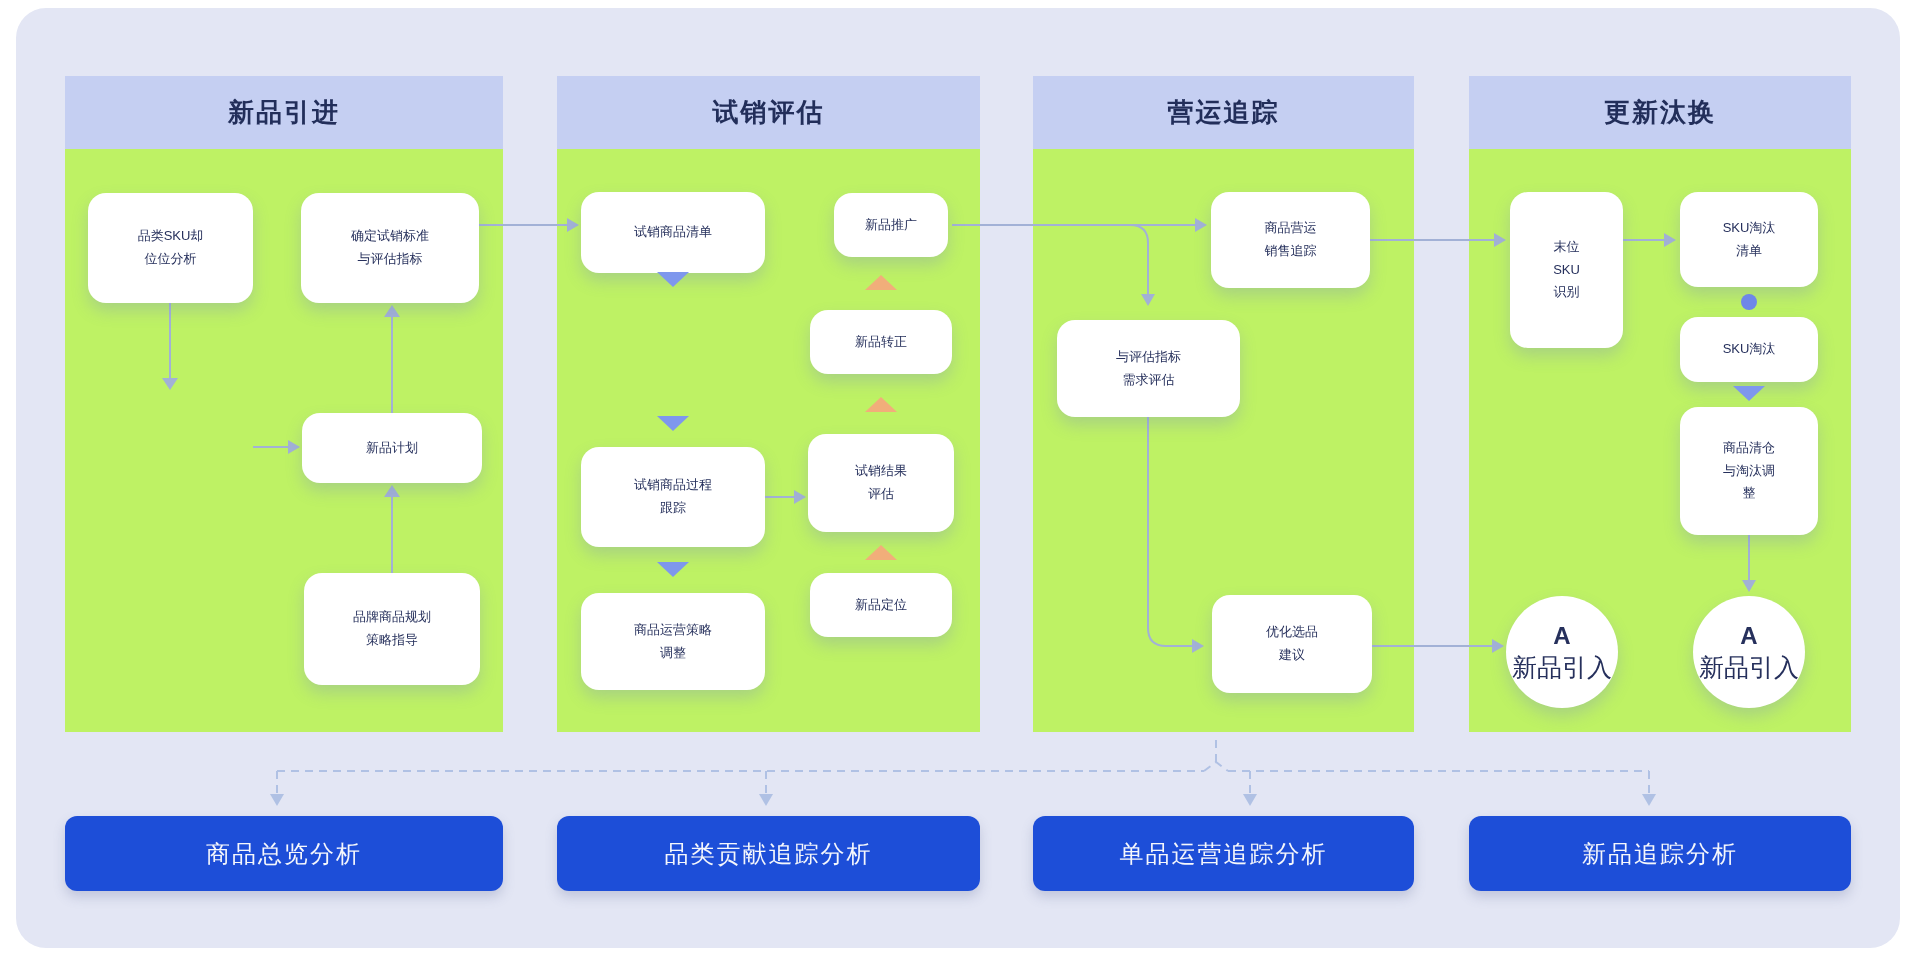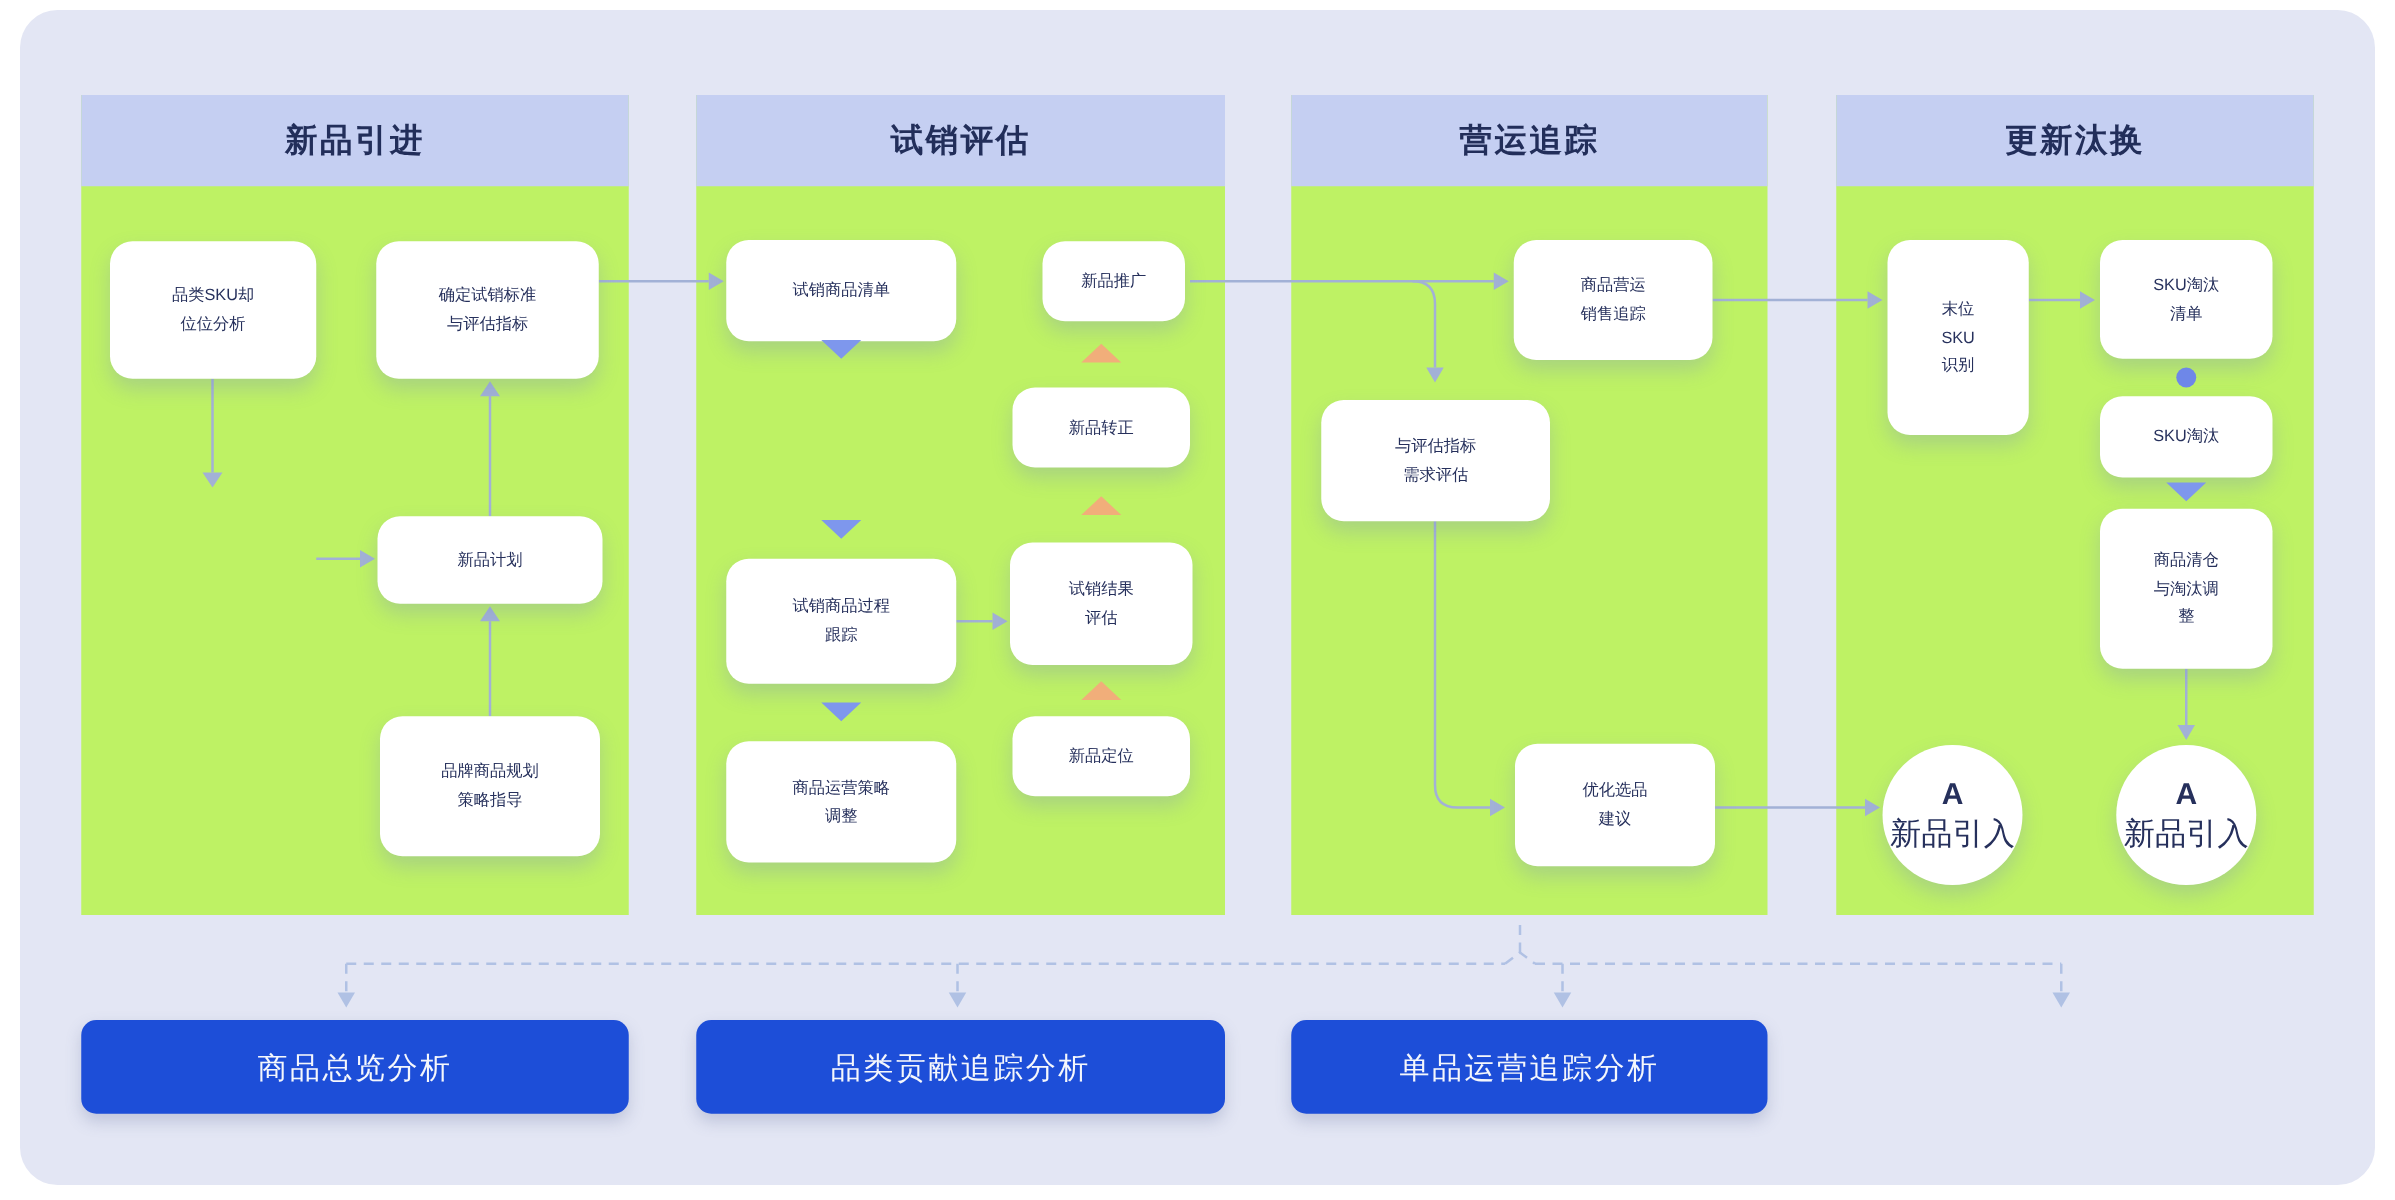--- a/index.html
+++ b/index.html
@@ -182,13 +182,14 @@
   <div class="tri tri-down" id="t3"></div>
   <div class="tri tri-up" id="t4"></div>
   <div class="tri tri-up" id="t5"></div>
   <div class="tri tri-up" id="t6"></div>
   <div class="tri tri-down" id="t7"></div>
   <div class="dot" id="dot1"></div>
 
   <div class="analysis-btn" id="bt1">商品总览分析</div>
   <div class="analysis-btn" id="bt2">品类贡献追踪分析</div>
   <div class="analysis-btn" id="bt3">单品运营追踪分析</div>
+  <div class="analysis-btn" id="bt4">新品追踪分析</div>
 </div>
 
 </body></html>

